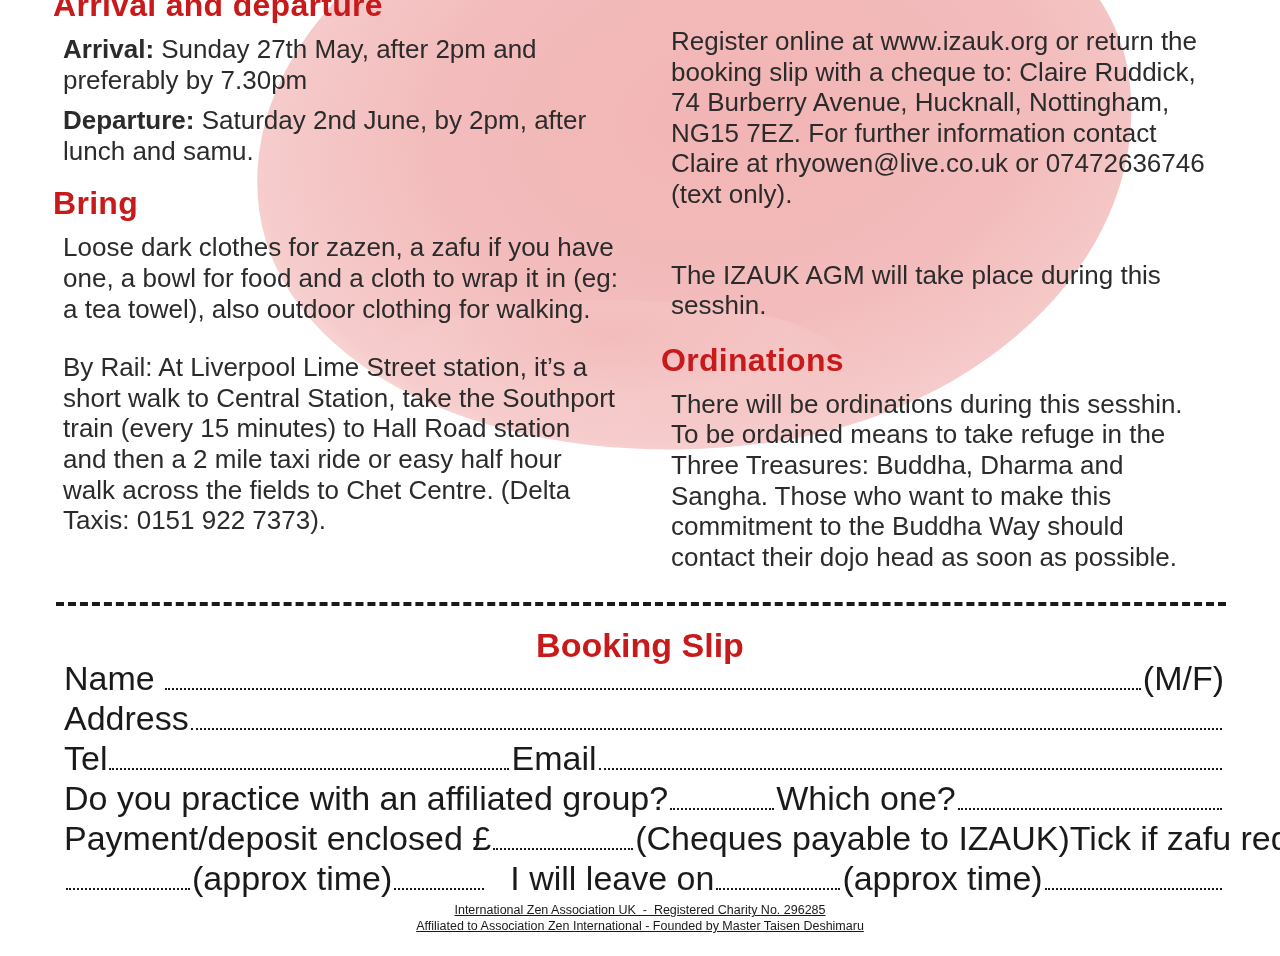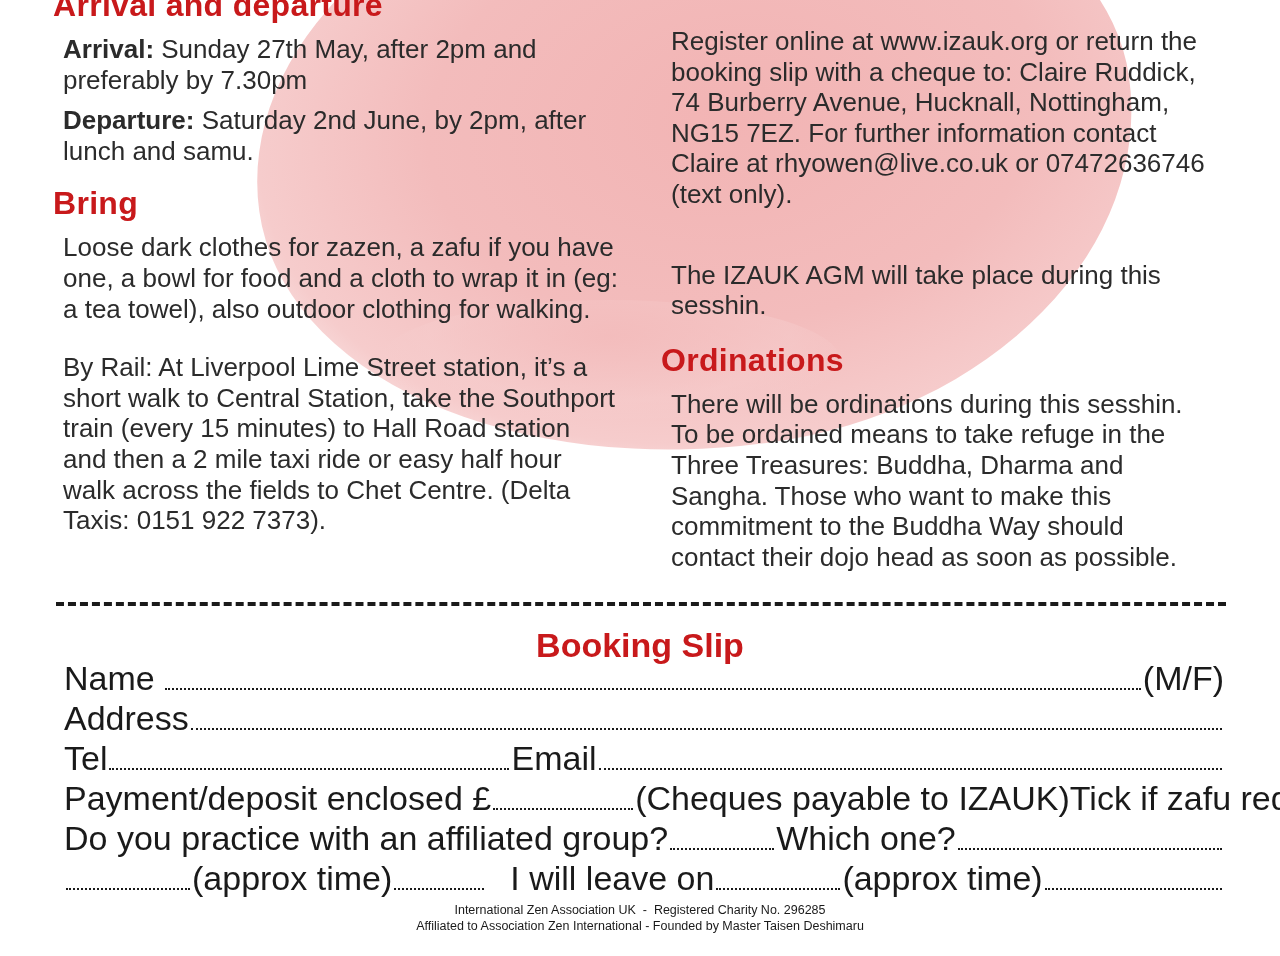--- a/index.html
+++ b/index.html
@@ -51,21 +51,21 @@
     flex: 1; overflow: hidden; border-bottom: 2px dotted #1a1a1a;
     height: 6px; margin: 0 2px; align-self: baseline;
   }
   .dots.fixed { flex: 0 0 auto; }
   .checkbox {
     display: inline-block; width: 22px; height: 22px; border: 3px solid #1a1a1a;
     margin-left: 16px; align-self: center;
   }
   .footer {
     position: absolute; left: 0; width: 1280px; top: 902px; text-align: center;
-    font-size: 12.5px; line-height: 16px; color: #1a1a1a; z-index: 1;
+    font-size: 12.5px; line-height: 16px; color: #1a1a1a; z-index: 1; text-decoration: underline;
   }
 </style>
 </head>
 <body>
 
 <div class="blob"></div>
 <div class="blob2"></div>
 
 <div class="col col-left">
   <section>
@@ -109,32 +109,32 @@
     <span>Address</span>
     <span class="dots"></span>
   </div>
   <div class="row">
     <span>Tel</span>
     <span class="dots fixed" style="width:400px"></span>
     <span>Email</span>
     <span class="dots"></span>
   </div>
   <div class="row">
+    <span>Do you practice with an affiliated group?</span>
+    <span class="dots fixed" style="width:104px"></span>
+    <span>Which one?</span>
+    <span class="dots"></span>
+  </div>
+  <div class="row">
     <span>Payment/deposit enclosed £</span>
     <span class="dots fixed" style="width:140px"></span>
     <span>(Cheques payable to IZAUK)</span>
     <span style="width:16px;display:inline-block"></span>
     <span>Tick if zafu required</span>
     <span class="checkbox"></span>
-  </div>
-  <div class="row">
-    <span>Do you practice with an affiliated group?</span>
-    <span class="dots fixed" style="width:104px"></span>
-    <span>Which one?</span>
-    <span class="dots"></span>
   </div>
   <div class="row">
     <span class="dots fixed" style="width:124px"></span>
     <span>(approx time)</span>
     <span class="dots fixed" style="width:90px"></span>
     <span style="width:24px;display:inline-block"></span>
     <span>I will leave on</span>
     <span class="dots fixed" style="width:124px"></span>
     <span>(approx time)</span>
     <span class="dots"></span>

